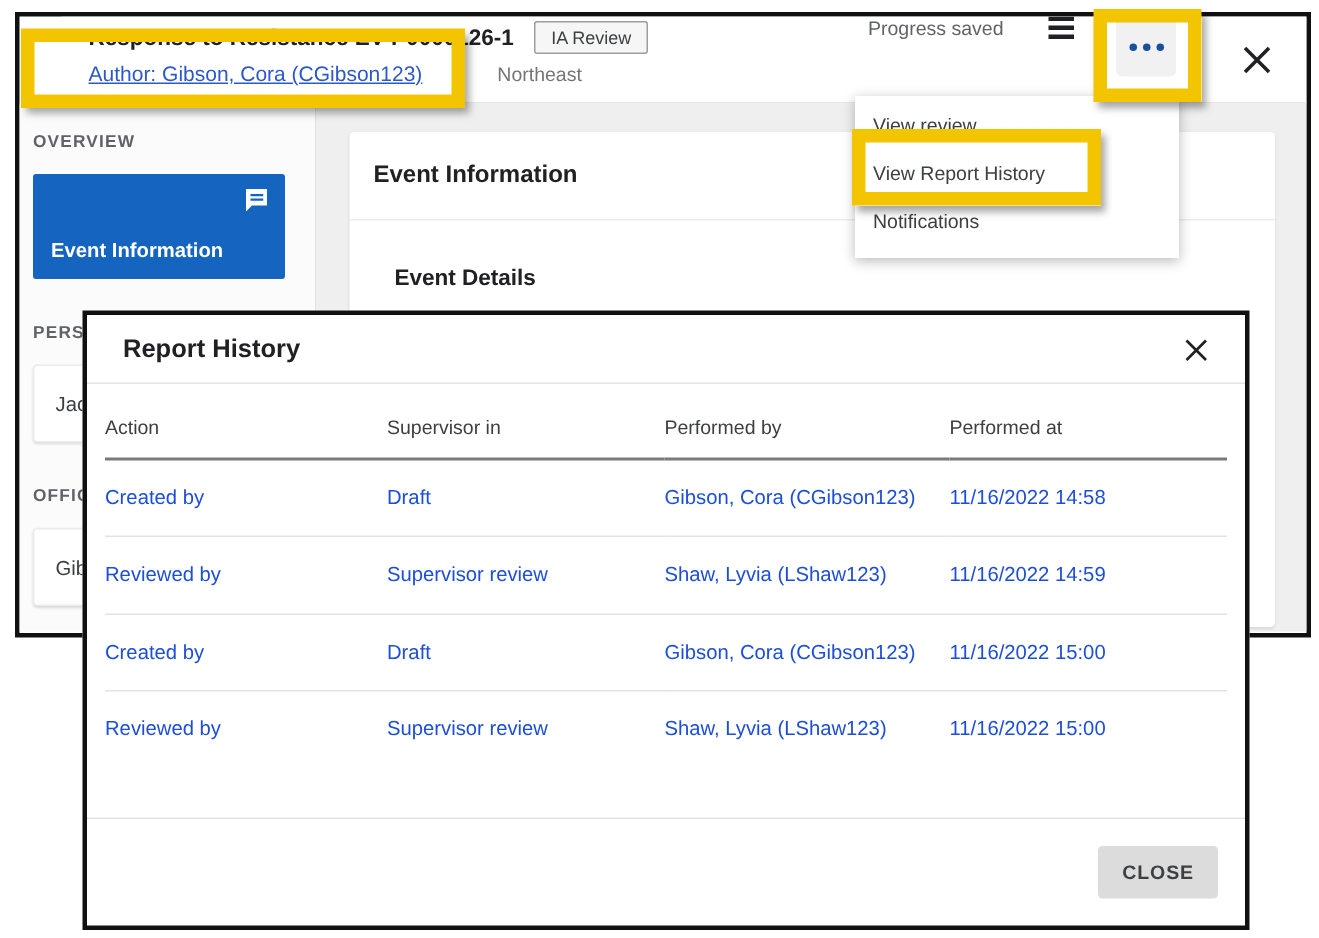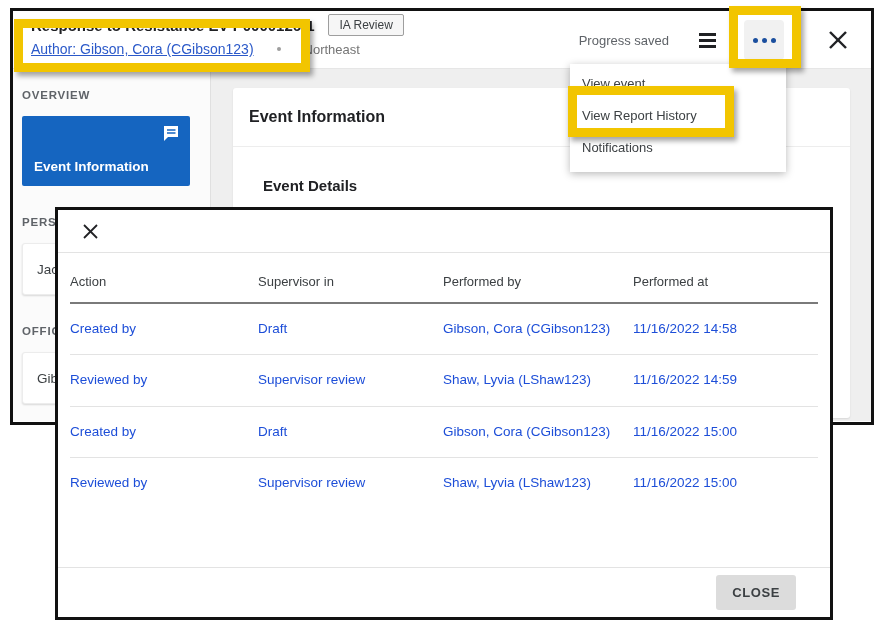--- a/index.html
+++ b/index.html
@@ -3,31 +3,31 @@
 <meta charset="utf-8">
 <style>
   * { box-sizing: border-box; margin: 0; padding: 0; }
   html, body { width: 879px; height: 625px; background: #ffffff; overflow: hidden;
     font-family: "Liberation Sans", sans-serif; position: relative; }
 
   
   .main-window { position: absolute; left: 10px; top: 8px; width: 864px; height: 417px;
     border: 3px solid #111; background: #fff; z-index: 10; overflow: hidden; }
 
-  .win-header { position: relative; height: 58px; background: #fff; border-bottom: 1px solid #e6e6e6; }
+  .win-header { position: relative; height: 58px; background: #fff; border-bottom: 1px solid #e6e6e6; margin-left: 28px; }
   .title-row { position: absolute; left: 18px; top: 3px; display: flex; align-items: center; gap: 14px; white-space: nowrap; }
   .page-title { font-size: 15px; font-weight: bold; color: #202124; }
   .ia-badge { display: inline-block; border: 1px solid #9e9e9e; background: #f6f6f6; border-radius: 2px;
     padding: 3px 10px; font-size: 12px; color: #3c4043; font-weight: normal; }
   .author-row { position: absolute; left: 18px; top: 30px; display: flex; align-items: center; gap: 23px; white-space: nowrap; }
   .author-link { font-size: 14px; color: #2b59c9; }
   .region-dot { width: 4px; height: 4px; border-radius: 50%; background: #9e9e9e; }
   .region-text { font-size: 13px; color: #757575; }
 
-  .header-right { position: absolute; right: 21px; top: 0; height: 58px; display: flex; align-items: center; gap: 28px; }
+  .header-right { position: absolute; right: 21px; top: 0; height: 58px; display: flex; gap: 28px; }
   .progress-text { font-size: 13px; color: #5f6368; margin-right: 2px; }
   .hamburger { display: flex; flex-direction: column; gap: 3px; cursor: pointer; }
   .hamburger span { display: block; width: 17px; height: 3px; background: #202124; }
   .dots-btn { width: 40px; height: 40px; background: #f1f1f1; border-radius: 4px; border: none;
     display: flex; align-items: center; justify-content: center; gap: 4px; cursor: pointer; margin-right: 14px; }
   .dots-btn i { width: 5px; height: 5px; border-radius: 50%; background: #1a4e9e; }
   .x-btn { background: none; border: none; cursor: pointer; display: flex; align-items: center; }
 
   .win-body { display: flex; height: calc(100% - 59px); }
   .sidebar { width: 198px; background: #fbfbfb; border-right: 1px solid #e0e0e0; padding: 20px 0 0 9px; }
@@ -66,22 +66,22 @@
   .modal-title { font-size: 17px; font-weight: bold; color: #202124; }
   .modal-body { flex: 1; padding: 0 12px; overflow: hidden; }
   table.history { width: 100%; border-collapse: collapse; table-layout: fixed; }
   table.history th { text-align: left; font-weight: normal; font-size: 13px; color: #3c4043;
     padding: 21px 0 13px; border-bottom: 2px solid #7a7a7a; }
   table.history td { font-size: 13.5px; color: #1d4ed8; padding: 15px 0; border-bottom: 1px solid #e3e3e3;
     vertical-align: middle; line-height: 1.5; }
   table.history tr:last-child td { border-bottom: none; }
   .col-action { width: 188px; } .col-in { width: 185px; } .col-by { width: 190px; } .col-at { width: auto; }
   td.cell-by, th.h-by { padding-right: 36px; }
-  .modal-footer { border-top: 1px solid #e3e3e3; height: 50px; display: flex; align-items: center;
-    justify-content: flex-end; padding-right: 34px; }
+  .modal-footer { border-top: 1px solid #e3e3e3; height: 72px; display: flex; align-items: center;
+    justify-content: flex-end; padding-right: 18px; }
   .close-btn { background: #dcdcdc; border: none; border-radius: 3px; padding: 10px 16px;
     font-family: "Liberation Sans", sans-serif; font-size: 13px; font-weight: bold; letter-spacing: .6px;
     color: #3c4043; cursor: pointer; }
 </style>
 </head>
 <body>
 
 <div class="main-window">
   <div class="win-header">
     <div class="title-row">
@@ -141,34 +141,35 @@
       <div class="content-card">
         <div class="cc-title">Event Information</div>
         <div class="cc-section">Event Details</div>
       </div>
     </div>
   </div>
 </div>
 
 <div class="dropdown">
 
-    <div class="dropdown-item">View event</div>
+    <div class="dropdown-item">View review</div>
 
     <div class="dropdown-item">View Report History</div>
 
     <div class="dropdown-item">Notifications</div>
 
   </div>
 
 <div class="hl hl-author"></div>
 <div class="hl hl-dots"></div>
 <div class="hl hl-menu"></div>
 
 <div class="modal">
   <div class="modal-header">
+    <span class="modal-title">Report History</span>
     <button class="x-btn">
       <svg width="17" height="17" viewBox="0 0 17 17">
         <line x1="2" y1="2" x2="15" y2="15" stroke="#202124" stroke-width="1.8"></line>
         <line x1="15" y1="2" x2="2" y2="15" stroke="#202124" stroke-width="1.8"></line>
       </svg>
     </button>
   </div>
   <div class="modal-body">
     <table class="history">
       <colgroup>

